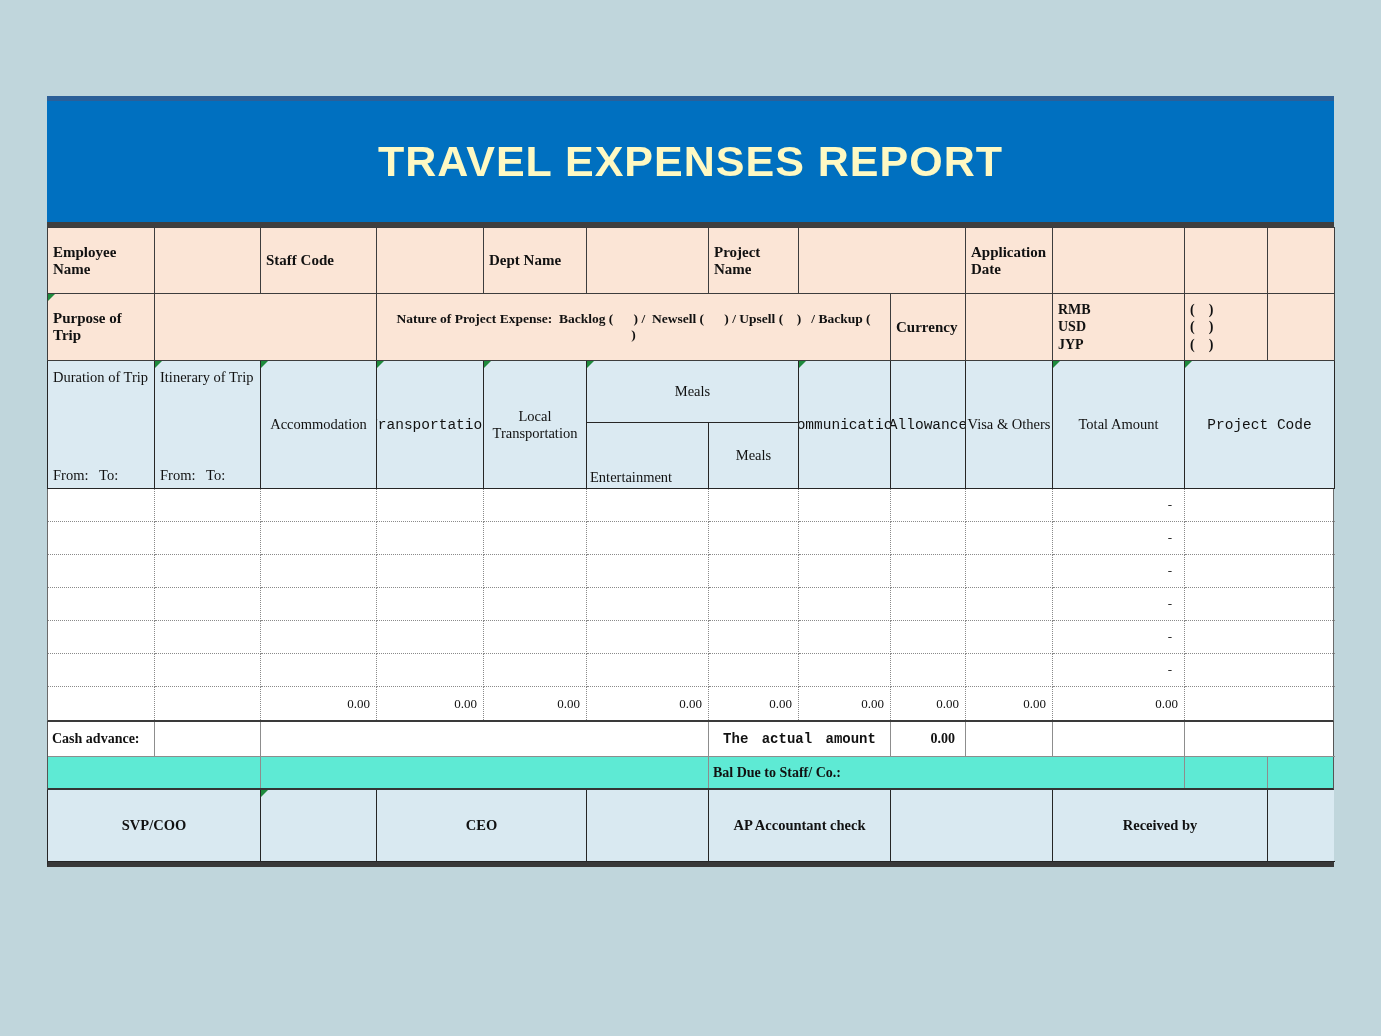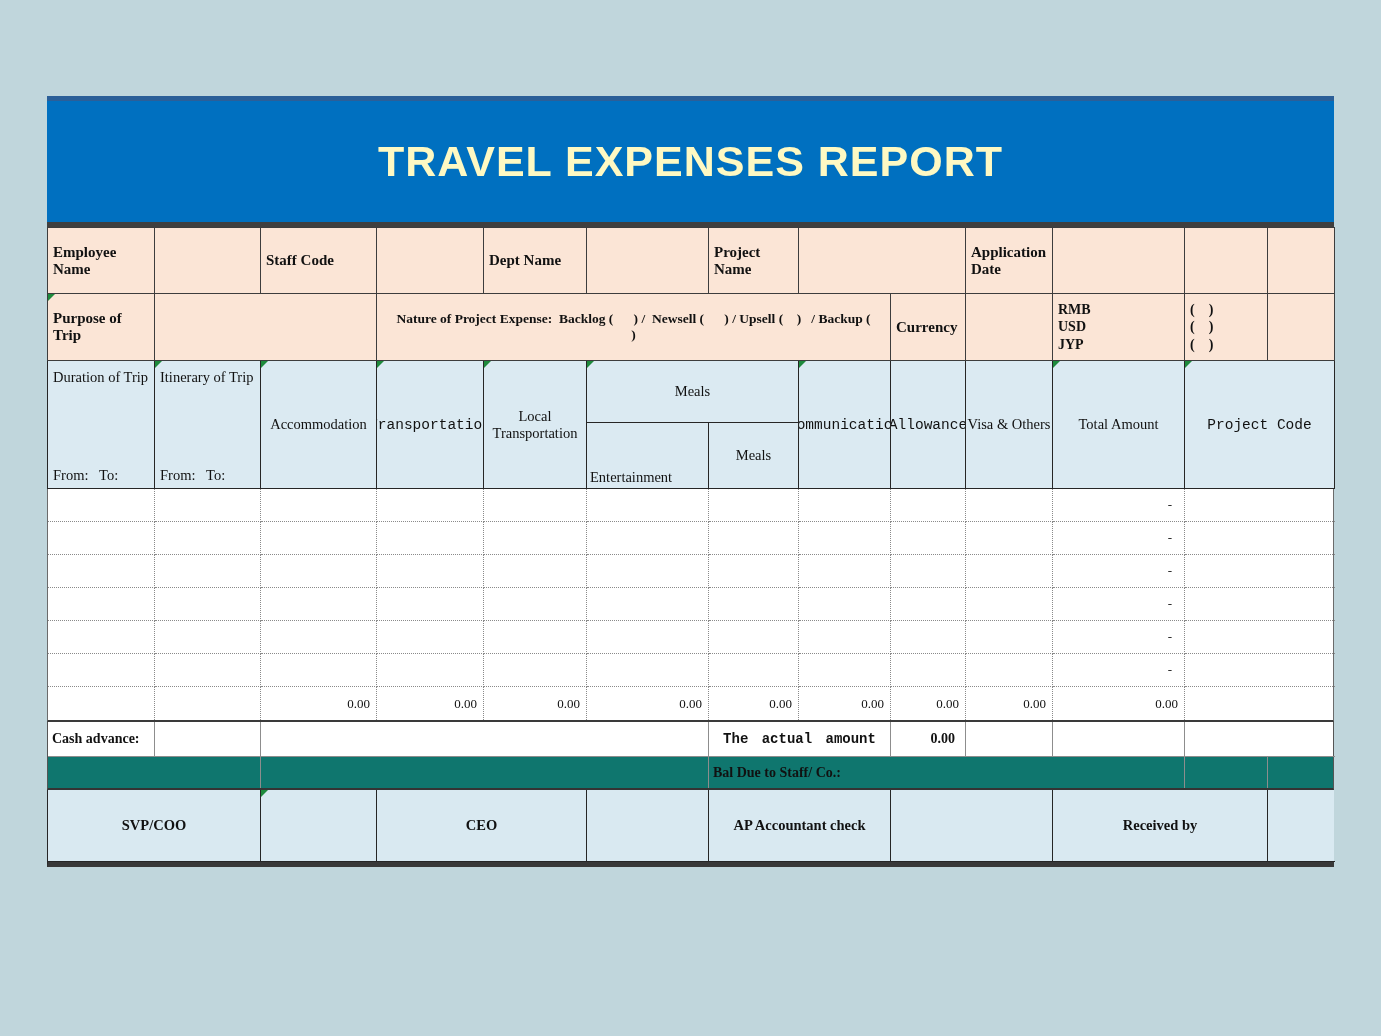--- a/index.html
+++ b/index.html
@@ -99,21 +99,21 @@
     padding-right:6px;font-size:13px;color:#111;
   }
   .totals .cell.pc2{grid-column:span 2;border-right:none;}
   
   .cashrow{background:#ffffff;border-left:1px solid #555;border-right:1px solid #555;}
   .cashrow .cell{
     height:35px;border-right:1px solid #8d8d8d;border-bottom:1px solid #8d8d8d;
     display:flex;align-items:center;padding:2px 4px;
     font-size:14px;font-weight:bold;color:#111;
   }
-  .balrow{background:#0f766e;border-left:1px solid #555;border-right:1px solid #555;border-bottom:2px solid #343434;}
+  .balrow{background:#5eead4;border-left:1px solid #555;border-right:1px solid #555;border-bottom:2px solid #343434;}
   .balrow .cell{
     height:31px;border-right:1px solid #8d8d8d;
     display:flex;align-items:center;padding:2px 4px;
     font-size:14px;font-weight:bold;color:#111;
   }
   .span2{grid-column:span 2;}
   .span4{grid-column:span 4;}
   .span5{grid-column:span 5;text-align:center;}
   .center{justify-content:center;text-align:center;}
   .right{justify-content:flex-end;}

